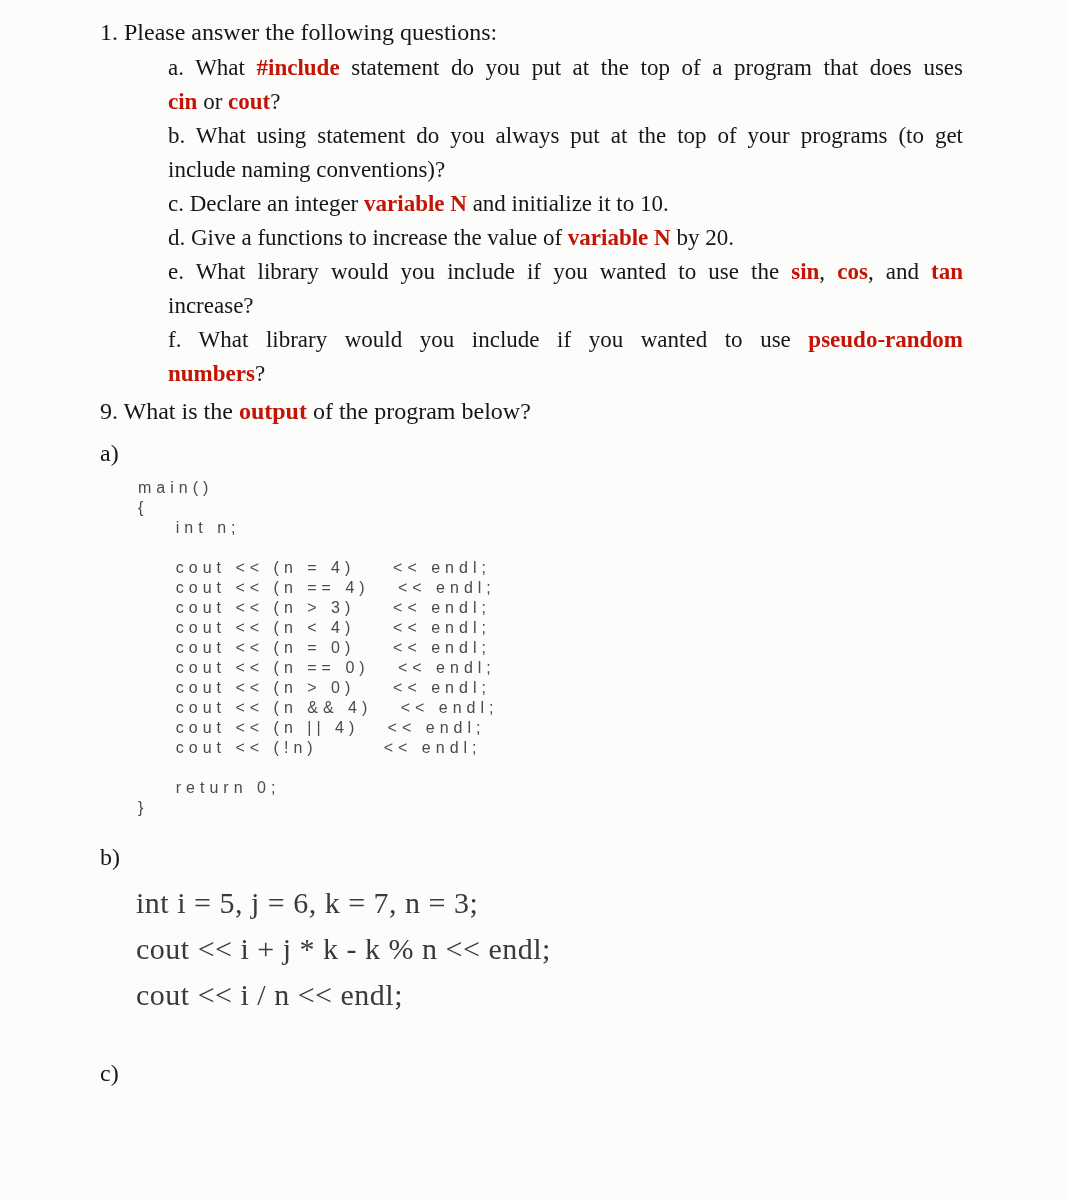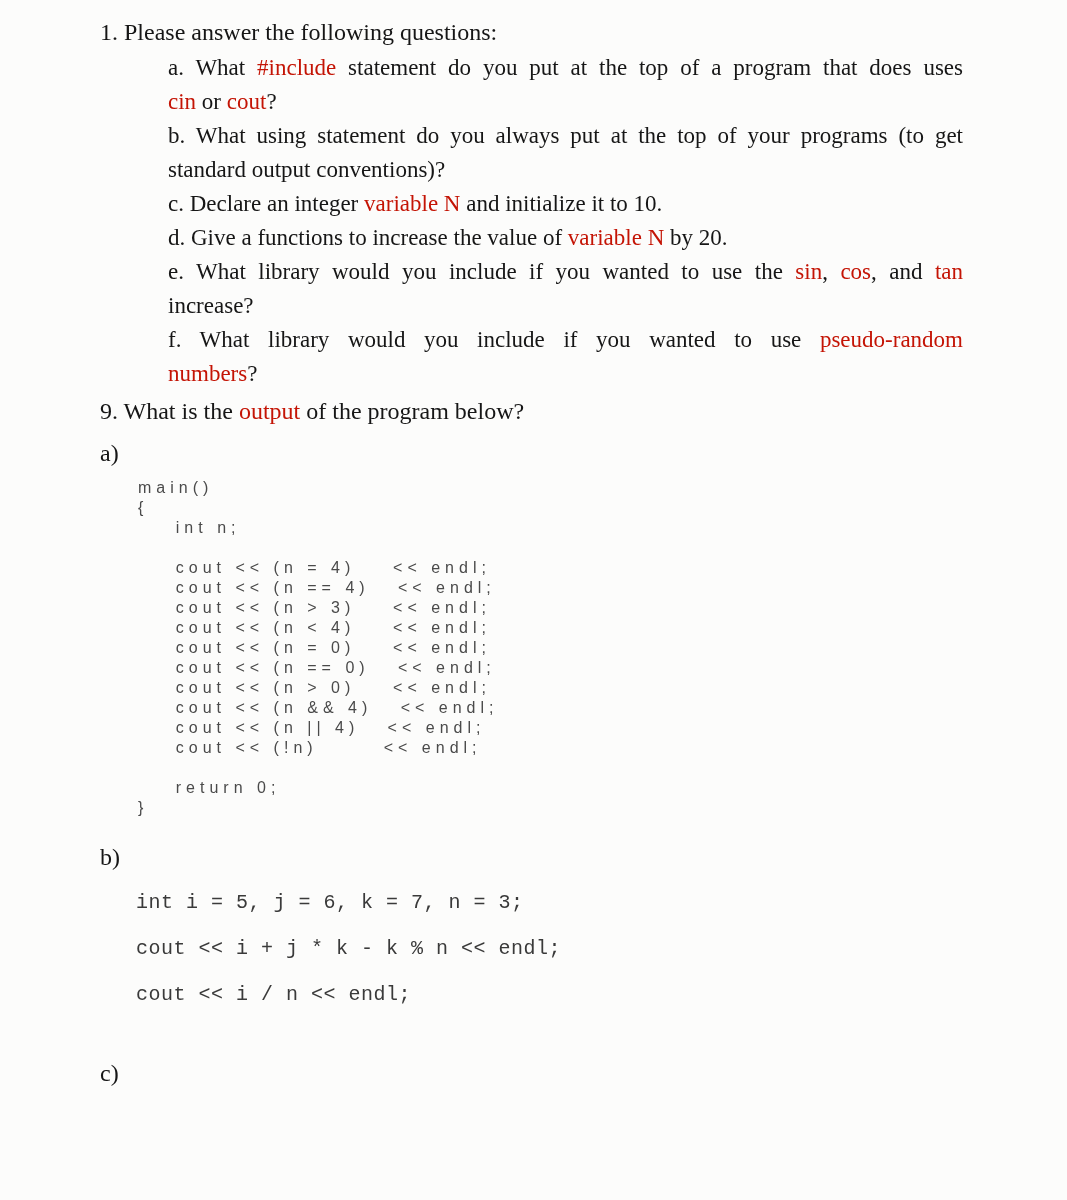--- a/index.html
+++ b/index.html
@@ -11,54 +11,54 @@
     padding:14px 104px 0 100px;
     font-family:"Liberation Serif", serif;
     color:#161616;
   }
   .q-head { font-size:24px; line-height:37px; }
   .q-head.q2 { margin-top:2px; }
   .sub { margin-left:68px; font-size:23px; line-height:34px; }
   .tline { min-height:34px; }
   .q-head .tline { min-height:37px; }
   .fill { text-align:justify; text-align-last:justify; }
-  .red { color:#c41405; }
+  .red { color:#c41405;font-weight:bold; }
   .part-label { font-size:24px; line-height:30px; margin-top:8px; }
   .part-label.pl-b { margin-top:24px; }
   .part-label.pl-c { margin-top:40px; }
   pre.code-a {
     font-family:Liberation Sans, sans-serif;
     font-size:16px; line-height:20px; letter-spacing:5px;
     color:#4a4a4a; white-space:pre;
     margin:10px 0 0 38px;
   }
   pre.code-b {
-    font-family:Liberation Mono, monospace;
-    font-size:20px; line-height:46px; letter-spacing:0.5px;
+    font-family:Liberation Serif, serif;
+    font-size:30px; line-height:46px; letter-spacing:0.5px;
     color:#3a3a3a; white-space:pre;
     margin:8px 0 0 36px;
   }
 </style>
 </head>
 <body>
 
 <div class="page">
 
   <div class="q-head">
       <div class="tline"><span>1. Please answer the following questions:</span></div>
     </div>
 
   <div class="sub">
     <div>
         <div class="tline fill"><span>a. What </span><span class="red">#include</span><span> statement do you put at the top of a program that does uses</span></div>
         <div class="tline"><span class="red">cin</span><span> or </span><span class="red">cout</span><span>?</span></div>
       </div>
     <div>
         <div class="tline fill"><span>b. What using statement do you always put at the top of your programs (to get</span></div>
-        <div class="tline"><span>standard output conventions)?</span></div>
+        <div class="tline"><span>include naming conventions)?</span></div>
       </div>
     <div>
         <div class="tline"><span>c. Declare an integer </span><span class="red">variable N</span><span> and initialize it to 10.</span></div>
       </div>
     <div>
         <div class="tline"><span>d. Give a functions to increase the value of </span><span class="red">variable N</span><span> by 20.</span></div>
       </div>
     <div>
         <div class="tline fill"><span>e. What library would you include if you wanted to use the </span><span class="red">sin</span><span>, </span><span class="red">cos</span><span>, and </span><span class="red">tan</span></div>
         <div class="tline"><span>increase?</span></div>

